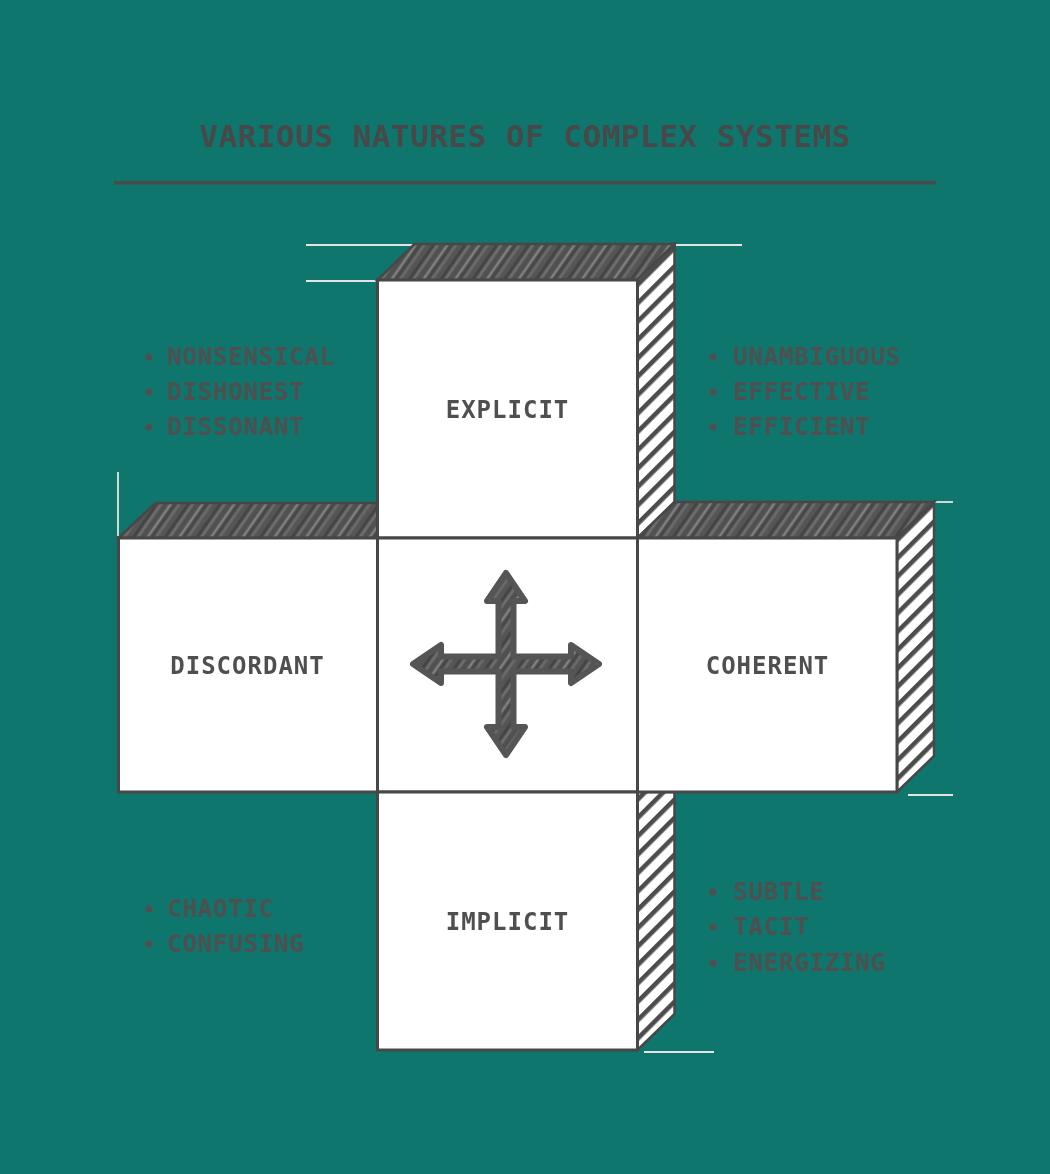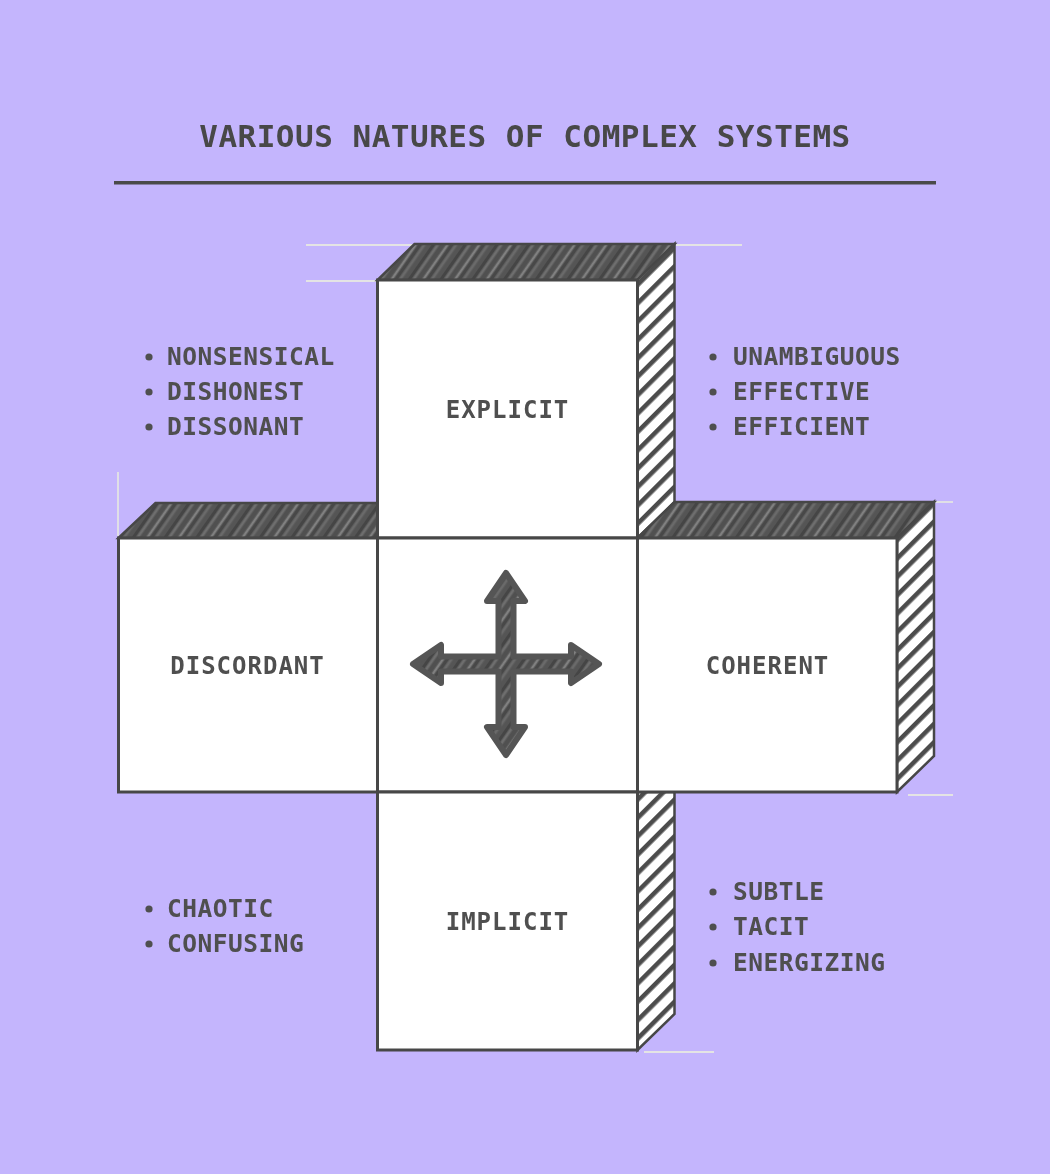--- a/index.html
+++ b/index.html
@@ -1,19 +1,19 @@
 <!DOCTYPE html>
 <html><head>
 <meta charset="utf-8">
 <style>
   html,body{margin:0;padding:0;background:#ffffff;}
   .page{
     position:relative;
     width:1050px;height:1174px;
-    background:#c4b5fd;
+    background:#0f766e;
     font-family:"DejaVu Sans Mono", monospace;
     overflow:hidden;
   }
   svg text{
     font-family:"DejaVu Sans Mono", monospace;
     font-weight:700;
     fill:#4f4f4f;
   }
   .t-title{font-size:31px;fill:#484848;letter-spacing:0.5px;}
   .t-label{font-size:24px;letter-spacing:1px;}

